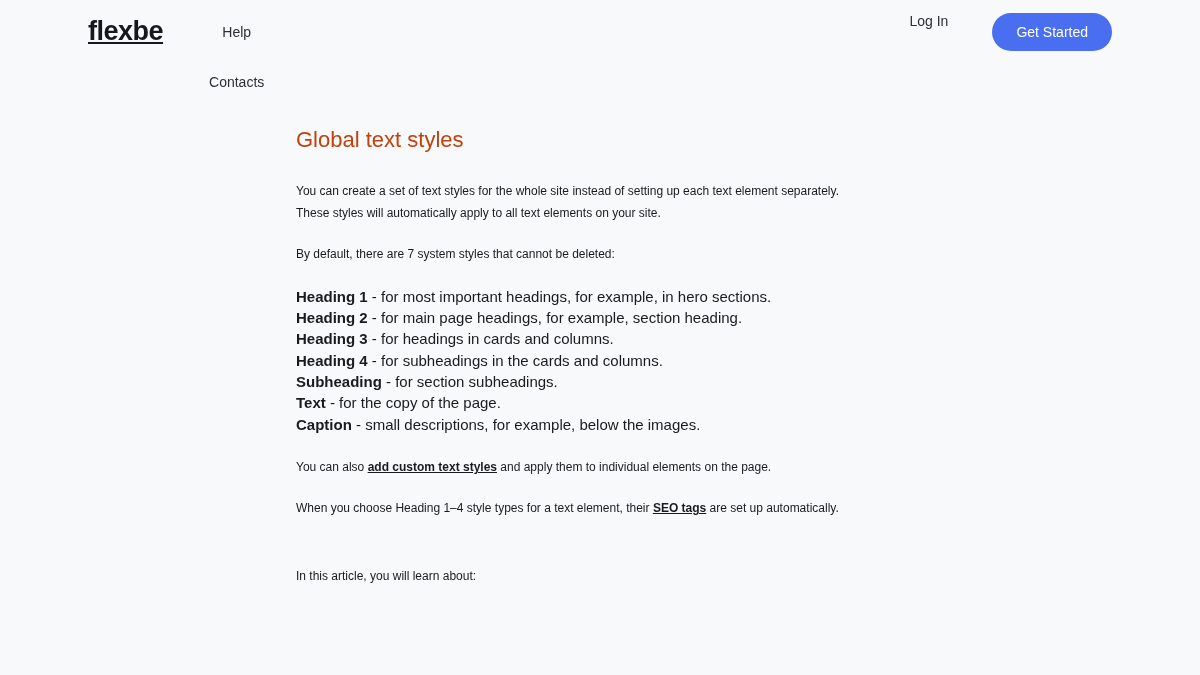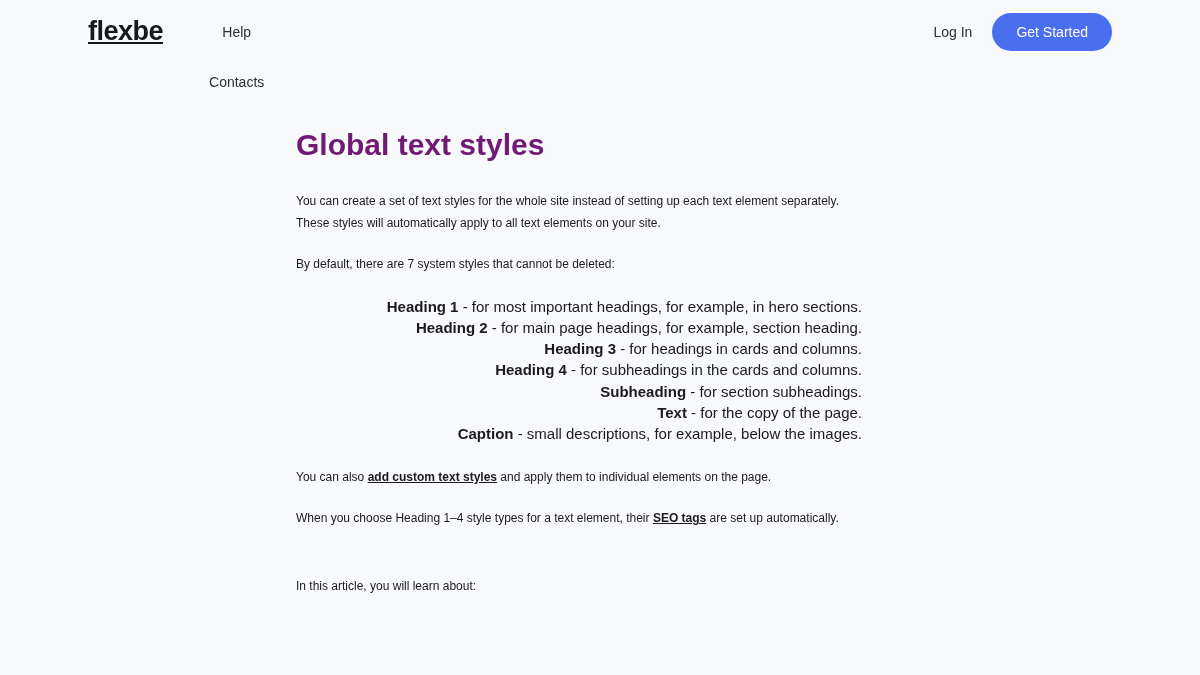--- a/index.html
+++ b/index.html
@@ -41,22 +41,22 @@
   .nav-link {
     font-size: 14px;
     color: #2b2f36;
     text-decoration: none;
     line-height: 1;
     cursor: pointer;
   }
   .header-right {
     margin-left: auto;
     display: flex;
-    align-items: center;
-    gap: 20px;
+    align-items: flex-start;
+    gap: 44px;
   }
   .login-link {
     font-size: 14px;
     color: #2b2f36;
     text-decoration: none;
     cursor: pointer;
   }
   .cta-button {
     background: #4a6ef0;
     color: #ffffff;
@@ -70,42 +70,41 @@
   }
 
   
   .article {
     padding-left: 296px;
     padding-right: 80px;
     padding-top: 64px;
     max-width: 1200px;
   }
   .page-title {
-    font-size: 30px;
-    font-weight: 700;
-    color: #701a75;
+    font-size: 22px;
+    font-weight: 400;
+    color: #c2410c;
     margin: 0 0 28px 0;
     line-height: 1.2;
   }
   .para {
     font-size: 12px;
     line-height: 21.5px;
     color: #1b1b1f;
     margin: 0 0 20px 0;
     max-width: 566px;
   }
   .style-list {
     margin: 0 0 22px 0;
     max-width: 566px;
   }
   .style-item {
     font-size: 15px;
     line-height: 21.3px;
     color: #1b1b1f;
-    text-align: right;
   }
   .style-item b { font-weight: 700; }
   .inline-link {
     color: #1b1b1f;
     text-decoration: underline;
     cursor: pointer;
     font-weight: bold;
   }
   .spacer-lg { height: 26px; }
 </style>

